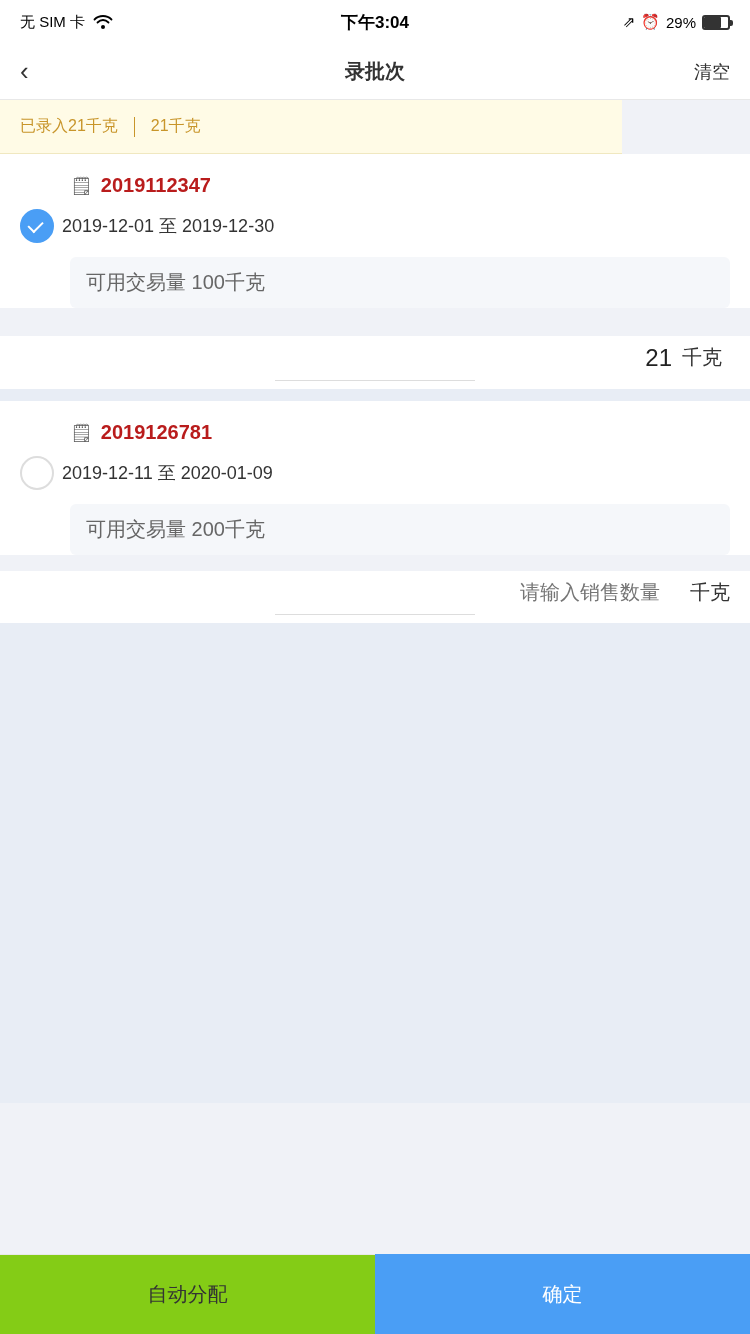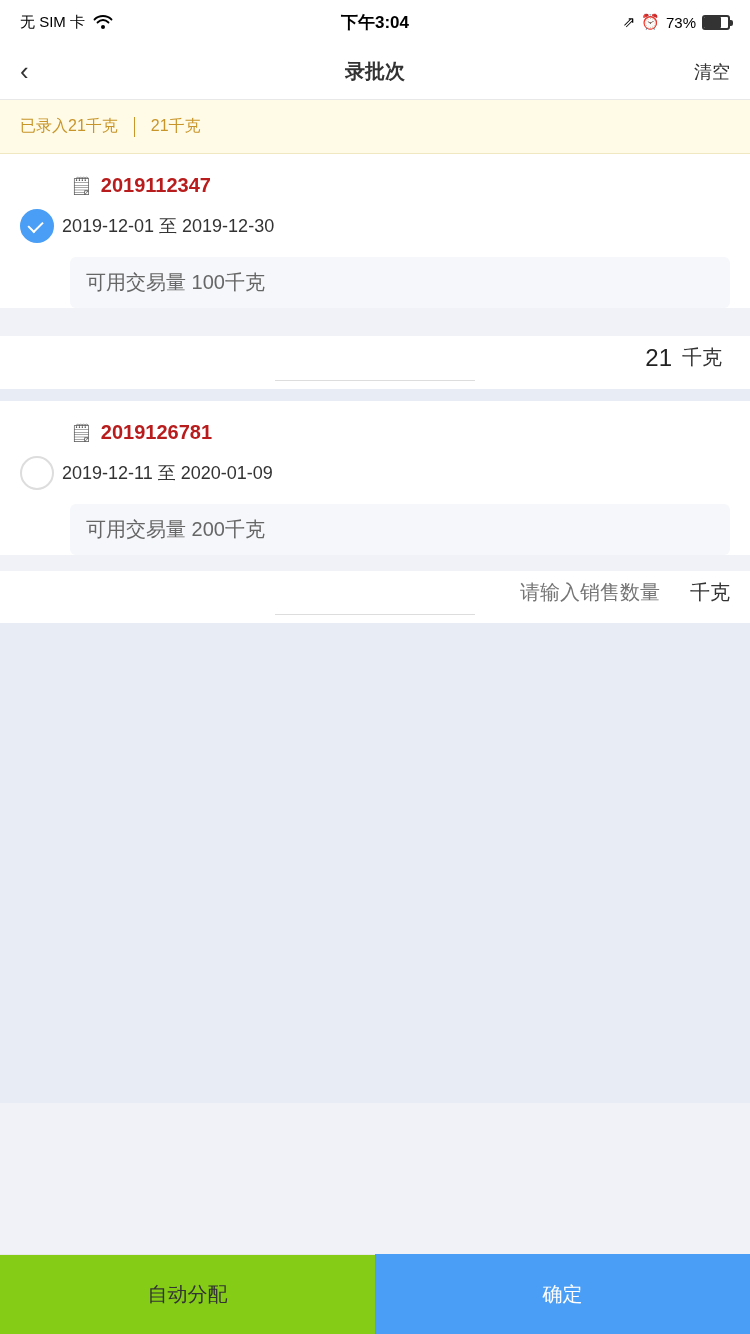--- a/index.html
+++ b/index.html
@@ -70,21 +70,21 @@
       transform: translateX(-50%);
     }
     .nav-clear {
       font-size: 18px;
       color: #333;
       cursor: pointer;
     }
 
     
     .info-banner {
-      width: 750px;
+      width: 622px;
       background: #fffbe6;
       padding: 16px 20px;
       display: flex;
       align-items: center;
       gap: 16px;
       border-bottom: 1px solid #f0e8c0;
     }
     .info-banner-text {
       font-size: 16px;
       color: #c8952a;
@@ -289,21 +289,21 @@
         <path d="M10 12a2 2 0 1 1 0 4 2 2 0 0 1 0-4z" fill="#000"></path>
         <path d="M4.5 9.5C6.1 7.9 7.9 7 10 7s3.9.9 5.5 2.5" stroke="#000" stroke-width="1.8" fill="none" stroke-linecap="round"></path>
         <path d="M1.5 6.5C3.8 4.2 6.8 3 10 3s6.2 1.2 8.5 3.5" stroke="#000" stroke-width="1.8" fill="none" stroke-linecap="round"></path>
       </svg>
     </span>
   </div>
   <div class="status-center">下午3:04</div>
   <div class="status-right">
     <span style="font-size:15px;">⇗</span>
     <span style="font-size:15px;">⏰</span>
-    <span style="font-size:15px;">73%</span>
+    <span style="font-size:15px;">29%</span>
     <span style="display:inline-block;width:28px;height:15px;border:2px solid #333;border-radius:3px;position:relative;">
       <span style="display:block;width:70%;height:100%;background:#333;border-radius:1px;"></span>
       <span style="position:absolute;right:-5px;top:3px;width:3px;height:6px;background:#333;border-radius:0 2px 2px 0;"></span>
     </span>
   </div>
 </div>
 
 <div class="nav-bar">
   <span class="nav-back">‹</span>
   <span class="nav-title">录批次</span>

